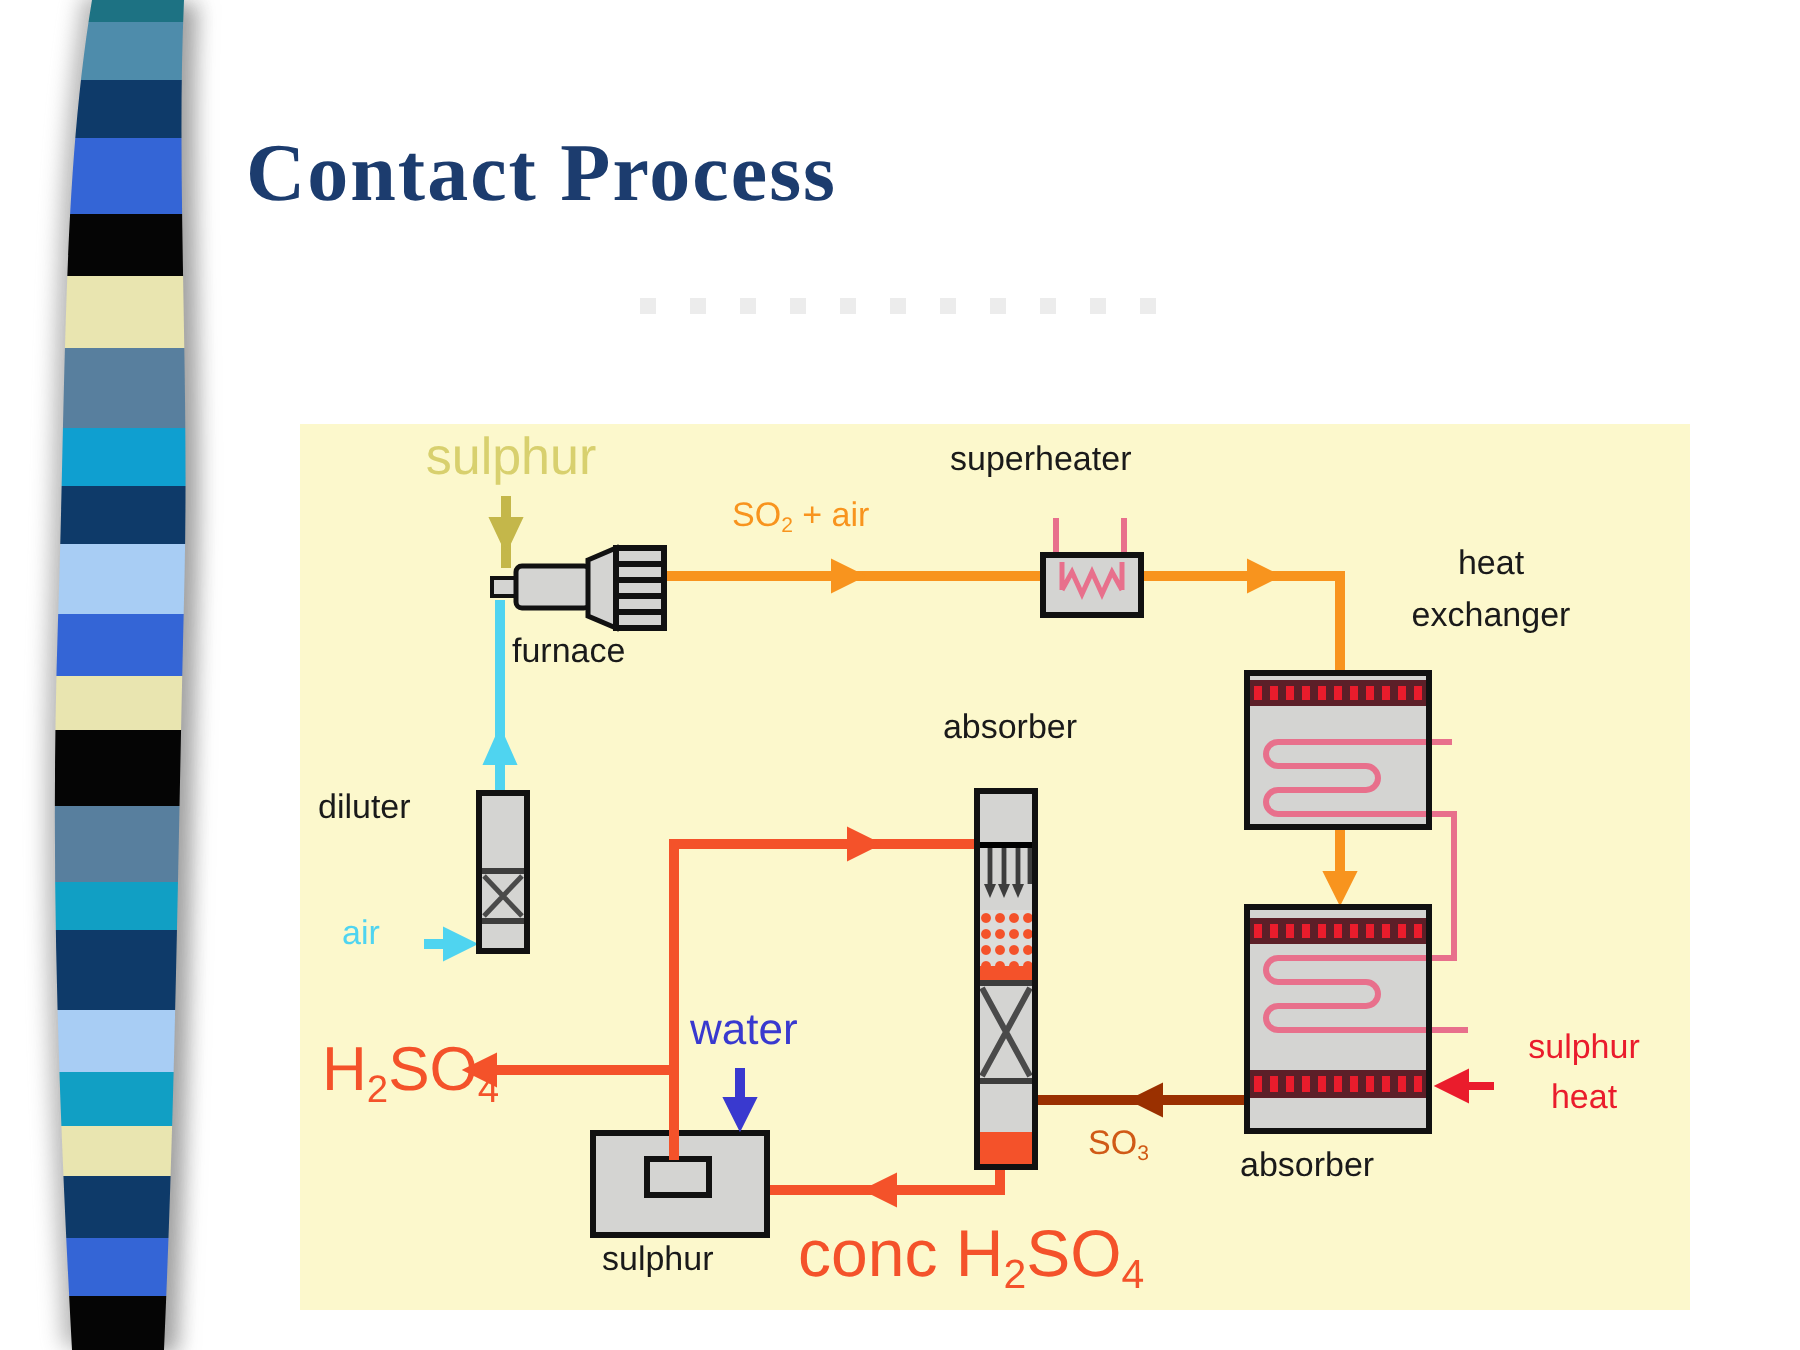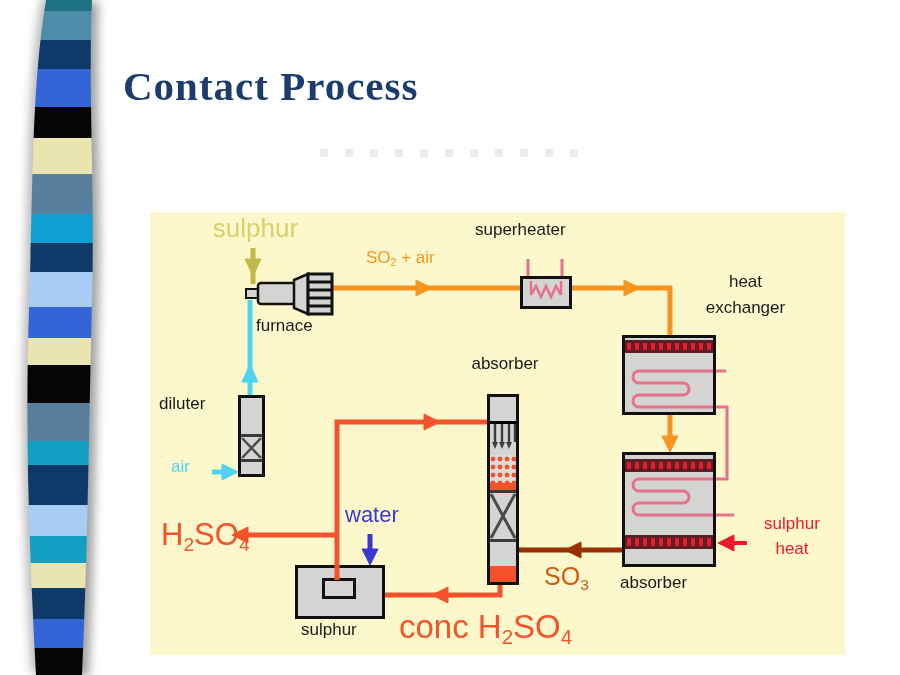--- a/index.html
+++ b/index.html
@@ -233,21 +233,21 @@
     <div class="lbl" style="left:9px;top:183px">diluter</div>
     <div class="lbl" style="left:21px;top:246px;font-size:17px;color:var(--c-cyan)">air</div>
     <div class="lbl" style="left:11px;top:307px;font-size:31px;color:var(--c-red_orange)">
       <span>H</span><span class="sub">2</span><span>SO</span><span class="sub">4</span>
     </div>
     <div class="lbl" style="left:195px;top:291px;font-size:22px;color:var(--c-blue)">water</div>
     <div class="lbl" style="left:151px;top:409px">sulphur</div>
     <div class="lbl" style="left:249px;top:398px;font-size:33px;color:var(--c-red_orange)">
       <span>conc H</span><span class="sub">2</span><span>SO</span><span class="sub">4</span>
     </div>
-    <div class="lbl" style="left:394px;top:351px;font-size:25px;color:var(--c-so3_text)">
+    <div class="lbl" style="left:394px;top:351px;font-size:17px;color:var(--c-so3_text)">
       <span>SO</span><span class="sub">3</span>
     </div>
     <div class="lbl" style="left:470px;top:362px">absorber</div>
     <div class="lbl center" style="left:588px;top:299px;width:108px;line-height:25px;color:var(--c-red)">
       <div>sulphur</div>
       <div>heat</div>
     </div>
 
   </div>
 </div>

